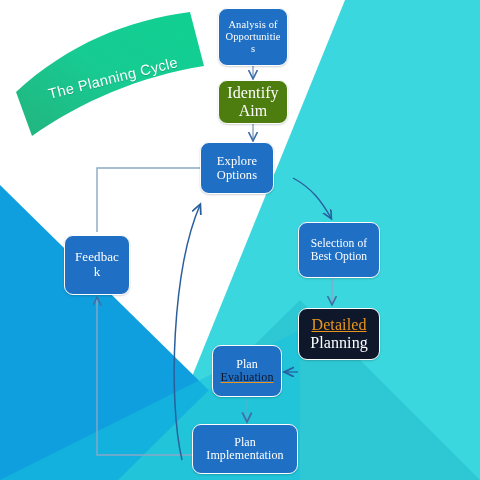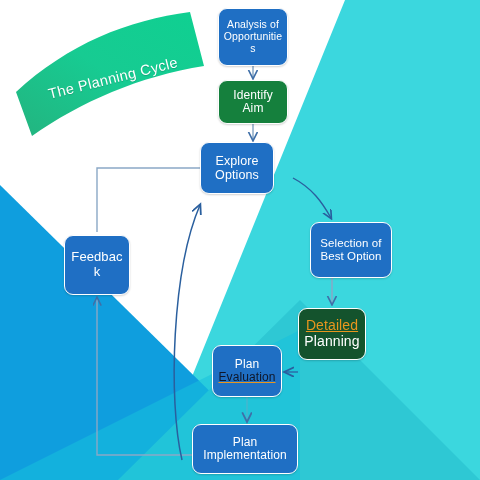--- a/index.html
+++ b/index.html
@@ -34,21 +34,21 @@
     color: #ffffff;
     display: flex;
     align-items: center;
     justify-content: center;
     text-align: center;
     line-height: 1.12;
     letter-spacing: .1px;
     box-shadow: 0 1px 2px rgba(0,0,0,.18);
     overflow: hidden;
   }
-  .node .txt { padding: 0 2px; width: 100%; }
+  .node .txt { padding: 0 2px; width: 100%; font-family: Liberation Serif, serif; }
   .hl {
     color: #e8961e;
     text-decoration: underline;
     text-decoration-color: #e8961e;
     text-underline-offset: 1px;
   }
 
   
   #banner {
     position: absolute;
@@ -128,33 +128,33 @@
       </defs>
       <path d="M8,84 C60,36 120,12 182,4 L196,58 C132,68 72,94 24,128 Z" fill="url(#gr)"></path>
     </svg>
     <div id="banner-label">The Planning Cycle</div>
   </div>
 
   <div class="node" style="left: 218px; top: 8px; width: 70px; height: 58px; font-size: 10.5px; background: rgb(31, 111, 196); border-color: rgb(255, 255, 255); color: rgb(255, 255, 255);">
     <span class="txt">Analysis of<br>Opportunitie<br>s</span>
   </div>
 
-  <div class="node" style="left: 218px; top: 80px; width: 70px; height: 44px; font-size: 12px; background: #15803d; border-color: rgb(255, 255, 255); color: rgb(255, 255, 255);">
+  <div class="node" style="left: 218px; top: 80px; width: 70px; height: 44px; font-size: 16px; background: #4d7c0f; border-color: rgb(255, 255, 255); color: rgb(255, 255, 255);">
     <span class="txt">Identify<br>Aim</span>
   </div>
 
   <div class="node" style="left: 200px; top: 142px; width: 74px; height: 52px; font-size: 12.5px; background: rgb(31, 111, 196); border-color: rgb(255, 255, 255); color: rgb(255, 255, 255);">
     <span class="txt">Explore<br>Options</span>
   </div>
 
-  <div class="node" style="left: 310px; top: 222px; width: 82px; height: 56px; font-size: 11.5px; background: rgb(31, 111, 196); border-color: rgb(255, 255, 255); color: rgb(255, 255, 255);">
+  <div class="node" style="left: 298px; top: 222px; width: 82px; height: 56px; font-size: 11.5px; background: rgb(31, 111, 196); border-color: rgb(255, 255, 255); color: rgb(255, 255, 255);">
     <span class="txt">Selection of<br>Best Option</span>
   </div>
 
-  <div class="node" style="left: 298px; top: 308px; width: 68px; height: 52px; font-size: 14px; background: #14532d; border-color: rgb(255, 255, 255); color: rgb(255, 255, 255);">
+  <div class="node" style="left: 298px; top: 308px; width: 82px; height: 52px; font-size: 16px; background: #0f172a; border-color: rgb(255, 255, 255); color: rgb(255, 255, 255);">
     <span class="txt"><span class="hl" style="color: rgb(232, 150, 30); text-decoration-color: rgb(232, 150, 30);">Detailed</span><br>Planning</span>
   </div>
 
   <div class="node" style="left: 212px; top: 345px; width: 70px; height: 52px; font-size: 12px; background: rgb(31, 111, 196); border-color: rgb(255, 255, 255); color: rgb(255, 255, 255);">
     <span class="txt">Plan<br><span class="hl" style="color: #0f172a; text-decoration-color: rgb(232, 150, 30);">Evaluation</span></span>
   </div>
 
   <div class="node" style="left: 192px; top: 424px; width: 106px; height: 50px; font-size: 12px; background: rgb(31, 111, 196); border-color: rgb(255, 255, 255); color: rgb(255, 255, 255);">
     <span class="txt">Plan<br>Implementation</span>
   </div>

